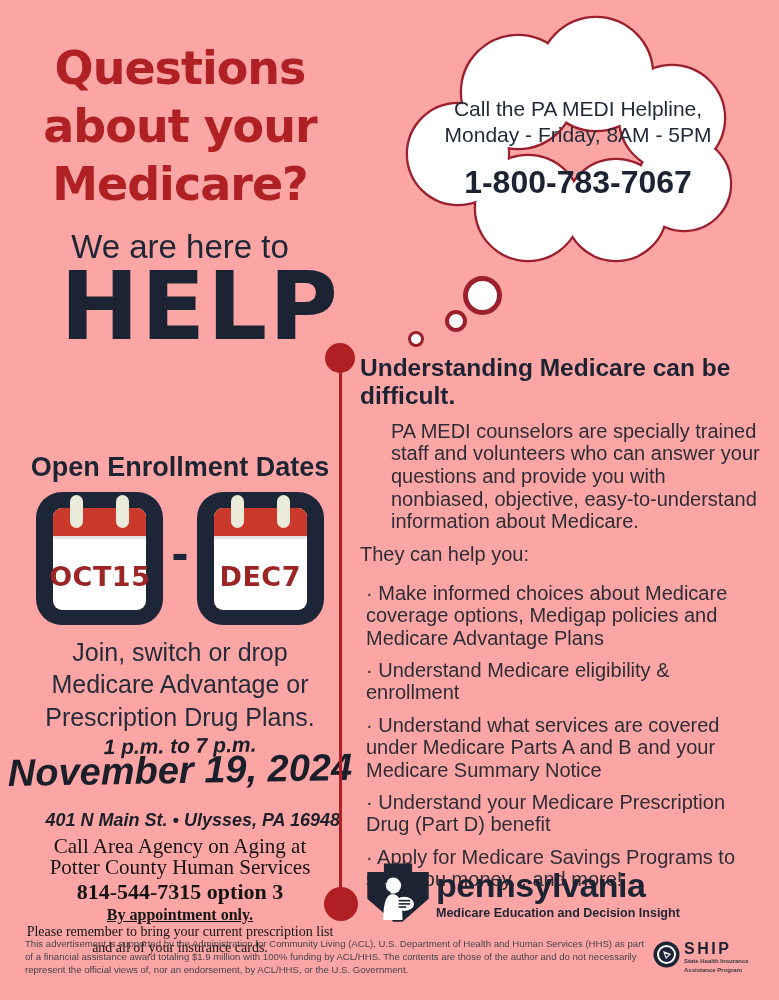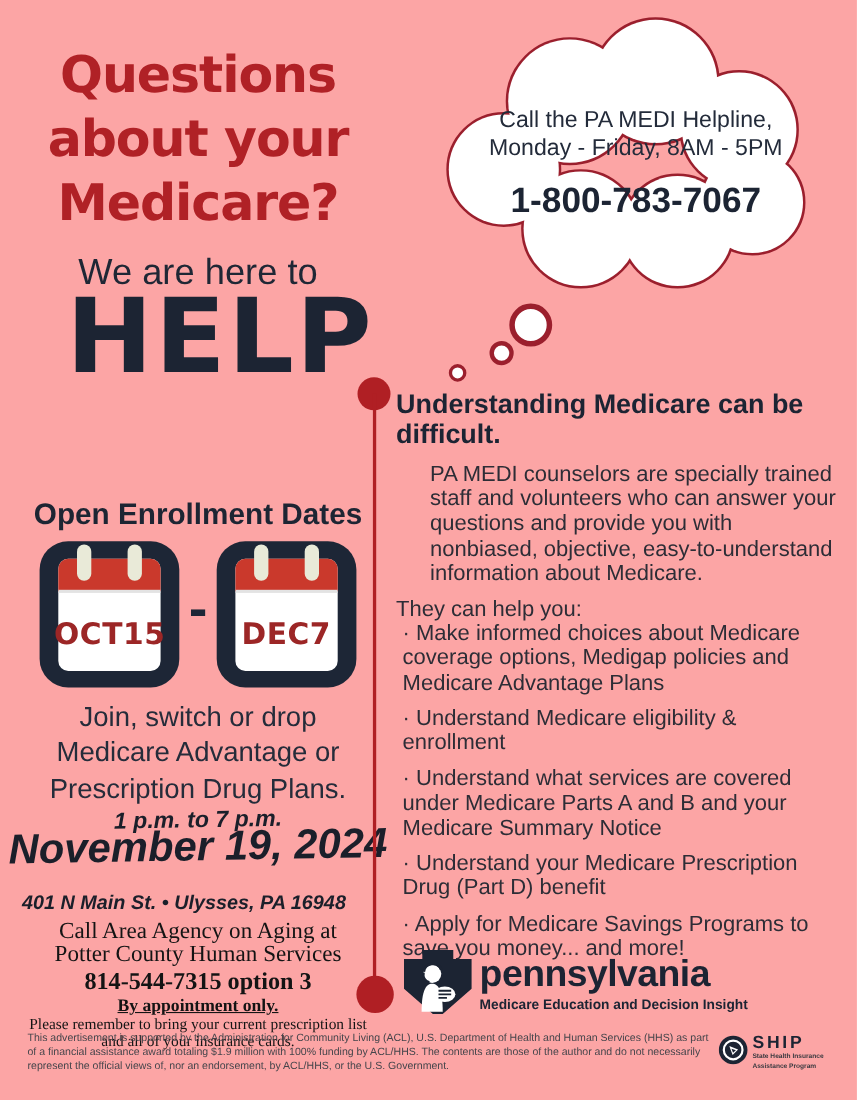--- a/index.html
+++ b/index.html
@@ -72,21 +72,21 @@
   .event-date {
     position:absolute; left:0px; top:751px; width:360px; text-align:center;
     color:#1b1f2a; font-weight:bold; font-style:italic; font-size:38px;
     line-height:1; transform:rotate(-1deg);
   }
   .event-venue {
     position:absolute; left:20px; top:789px; width:320px; text-align:center;
     color:#1b1f2a; font-weight:bold; font-style:italic; font-size:20px;
   }
   .event-address {
-    position:absolute; left:20px; top:810px; width:320px; text-align:left;
+    position:absolute; left:20px; top:810px; width:320px; text-align:right;
     color:#1b1f2a; font-weight:bold; font-style:italic; font-size:18px;
   }
   .serif-block {
     position:absolute; left:15px; top:836px; width:330px; text-align:center;
     font-family:"Liberation Serif", serif; color:#141414;
   }
   .contact-line { font-size:21px; line-height:1.02; }
   .contact-phone { font-size:22px; font-weight:bold; line-height:1.05; margin-top:1px; }
   .appt { font-size:16px; font-weight:bold; text-decoration:underline; margin-top:3px; }
   .reminder { font-size:14px; line-height:1.12; }
@@ -105,21 +105,21 @@
     font-weight:800; font-size:32px; letter-spacing:0px;
   }
   .trail-circle { position:absolute; border-radius:50%; border-style:solid; border-color:#9b1f2d; background:#fff; }
   .trail-1 { left:463px; top:276px; width:39px; height:39px; border-width:5px; }
   .trail-2 { left:445px; top:310px; width:22px; height:22px; border-width:4px; }
   .trail-3 { left:408px; top:331px; width:16px; height:16px; border-width:3px; }
   
   .right-col { position:absolute; left:360px; top:354px; width:400px; color:#2d2d36; }
   .right-heading { color:#1c2433; font-size:24.5px; font-weight:800; line-height:1.16; margin-bottom:9px; }
   .right-para { font-size:20px; line-height:1.13; margin-bottom:10px;margin-left:31px; }
-  .list-intro { font-size:20px; line-height:1.1; margin-bottom:0; }
+  .list-intro { font-size:20px; line-height:1.1; margin-bottom:17px; }
   .bullet { font-size:20px; line-height:1.12; margin:0 0 10px 6px; }
   
   .pa-logo { position:absolute; left:366px; top:862px; display:flex; align-items:flex-start; }
   .pa-logo-text { margin-left:6px; padding-top:6px; }
   .pa-name { color:#1c2433; font-size:34px; font-weight:600; line-height:1; letter-spacing:-0.5px; }
   .pa-tagline { color:#1c2433; font-size:12.5px; font-weight:600; margin-top:4px; }
   
   .footer-disclaimer {
     position:absolute; left:25px; top:938px; width:620px;
     color:#45454b; font-size:9.6px; line-height:1.33;

